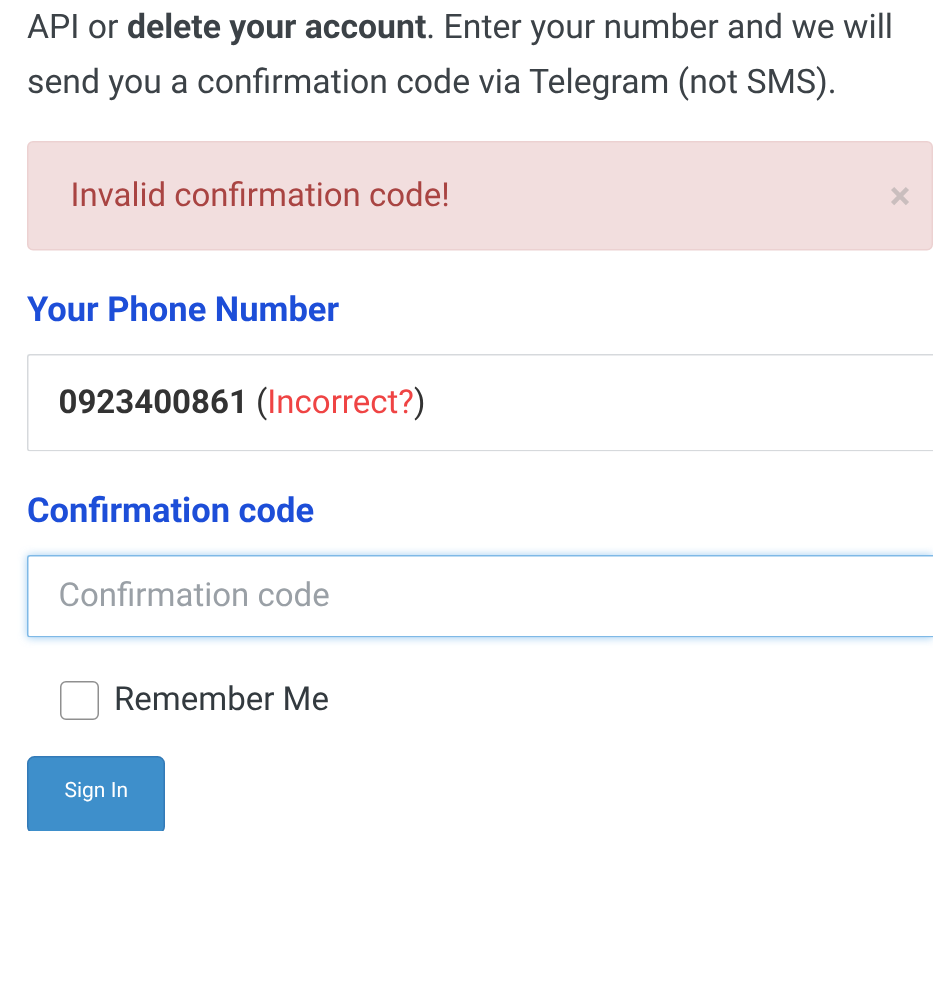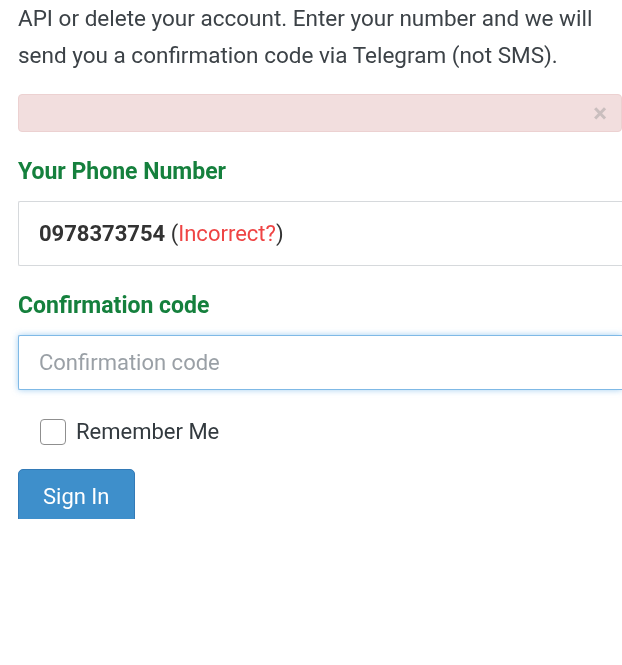--- a/index.html
+++ b/index.html
@@ -11,21 +11,21 @@
       width: 622px;
       overflow: hidden;
     }
     .intro {
       padding: 0 18px 20px 18px;
       color: #3c4247;
       font-size: 22.5px;
       line-height: 1.65;
     }
     .intro b {
-      font-weight: 400;
+      font-weight: 700;
     }
     .alert {
       margin: 0 0 18px 18px;
       background: #f2dede;
       border: 1px solid #ecd1d1;
       color: #a94442;
       padding: 18px 48px 18px 28px;
       border-radius: 4px;
       position: relative;
       font-size: 22px;
@@ -41,21 +41,21 @@
       cursor: pointer;
       font-weight: 700;
       opacity: 0.6;
     }
     .form-section {
       padding: 0 0 0 18px;
     }
     .label {
       font-weight: 700;
       font-size: 23px;
-      color: #15803d;
+      color: #1d4ed8;
       margin: 22px 0 10px 0;
       display: block;
     }
     .phone-box {
       border: 1px solid #d6d9dc;
       border-radius: 2px 0 0 2px;
       border-right: none;
       padding: 14px 20px;
       font-size: 22px;
       background: #fff;
@@ -106,47 +106,48 @@
     .chk-label {
       font-size: 22px;
       color: #333a3f;
     }
     .signin-btn {
       background: #3e8fcb;
       color: #fff;
       border: 1px solid #337ab7;
       border-radius: 5px;
       padding: 14px 24px 20px 24px;
-      font-size: 22px;
+      font-size: 14px;
       cursor: pointer;
       font-family: inherit;
       margin-left: 0;
       display: inline-block;
     }
     .signin-wrap {
       padding: 0 0 0 18px;
       height: 50px;
       overflow: hidden;
     }
   </style>
 </head>
 <body>
 
 <div class="intro">
   <span>API or </span><b>delete your account</b><span>. Enter your number and we will send you a confirmation code via Telegram (not SMS).</span>
 </div>
 
 <div class="alert">
+  <span>Invalid confirmation code!</span>
   <span class="alert-close">×</span>
 </div>
 
 <div class="form-section">
   <label class="label">Your Phone Number</label>
   <div class="phone-box">
-    <b>0978373754</b><span class="paren"> (</span><a>Incorrect?</a><span class="paren">)</span>
+    <b>0923400861</b><span class="paren"> (</span><a>Incorrect?</a><span class="paren">)</span>
   </div>
 
   <label class="label">Confirmation code</label>
   <input type="text" class="code-input" autofocus="" placeholder="Confirmation code" style="">
   
   <div class="checkbox-row">
     <div class="chk"></div>
     <span class="chk-label">Remember Me</span>
   </div>
 </div>

